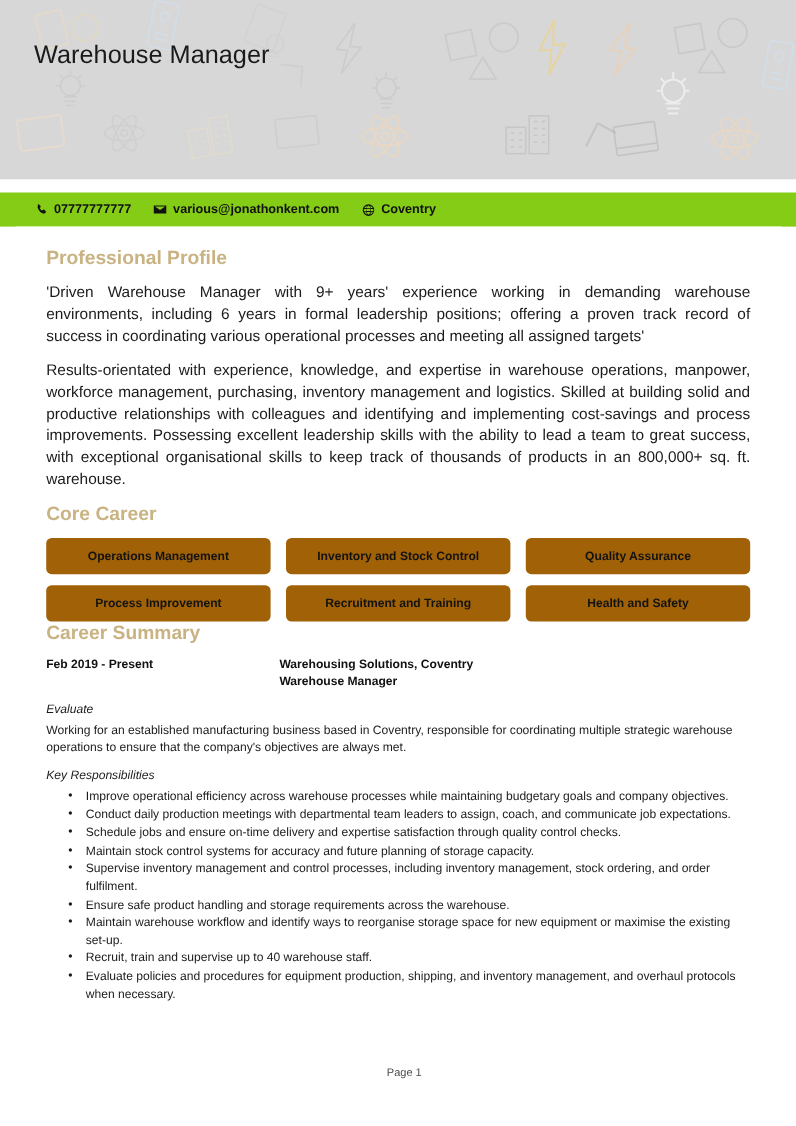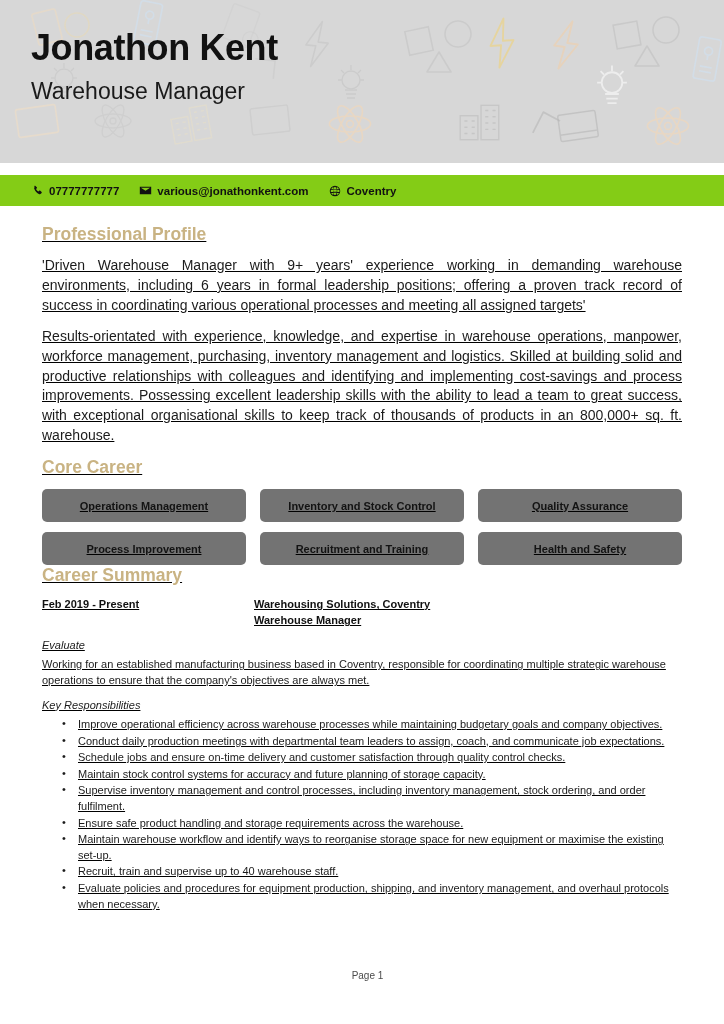--- a/index.html
+++ b/index.html
@@ -90,21 +90,20 @@
 
   
   .card {
     position: absolute;
     top: 206px;
     left: 14px;
     width: 696px;
     height: 818px;
     background: #ffffff;
     padding: 18px 28px 0 28px;
-    text-decoration: underline;
   }
 
   h2.section {
     font-size: 17.5px;
     font-weight: bold;
     color: #c9b383;
     margin: 0 0 12px 0;
     line-height: 1.15;
   }
   .section-gap { margin-top: 22px; }
@@ -120,21 +119,21 @@
 
   
   .skills-grid {
     display: grid;
     grid-template-columns: repeat(3, 1fr);
     column-gap: 14px;
     row-gap: 10px;
     margin-top: 2px;
   }
   .skill-pill {
-    background: #737373;
+    background: #a16207;
     border-radius: 5px;
     height: 33px;
     display: flex;
     align-items: center;
     justify-content: center;
     font-size: 11px;
     font-weight: bold;
     color: #131313;
     text-align: center;
     padding: 0 17px;
@@ -323,21 +322,20 @@
         </svg>
       <svg class="deco" style="left:248px;top:104px;transform:rotate(-6deg);" width="44" height="32" viewBox="0 0 46 34" fill="none" stroke="#c7c7c7" stroke-width="1.6">
           <rect x="3" y="3" width="40" height="28" rx="2"></rect>
         </svg>
       <svg class="deco" style="left:248px;top:56px;transform:rotate(6deg);" width="36" height="30" viewBox="0 0 36 30" fill="none" stroke="#c9c9c9" stroke-width="1.6" stroke-linejoin="round">
           <path d="M6 4 L26 4 L26 22"></path>
         </svg>
     </div>
 
     <div class="header-text">
-      <h1 class="name">Jonathon Kent</h1>
       <div class="jobtitle">Warehouse Manager</div>
     </div>
   </div>
 
   <div class="contact-band">
 
     <div class="contact-item">
       <span class="ci">
         <svg width="12" height="12" viewBox="0 0 16 16" fill="#111">
             <path d="M3.2 1.2c.4-.4 1-.4 1.4 0l1.8 1.8c.4.4.4 1 0 1.4l-1 1c.6 1.4 1.8 2.6 3.2 3.2l1-1c.4-.4 1-.4 1.4 0l1.8 1.8c.4.4.4 1 0 1.4l-1 1c-.5.5-1.2.6-1.9.4C7.2 11.6 4.4 8.8 3 5.1c-.3-.7-.2-1.4.3-1.9l-.1.0z"></path>
@@ -391,21 +389,21 @@
       </div>
     </div>
 
     <div class="sub-label">Evaluate</div>
     <p class="outline">Working for an established manufacturing business based in Coventry, responsible for coordinating multiple strategic warehouse operations to ensure that the company's objectives are always met.</p>
 
     <div class="sub-label">Key Responsibilities</div>
     <ul class="resp">
       <li>Improve operational efficiency across warehouse processes while maintaining budgetary goals and company objectives.</li>
       <li>Conduct daily production meetings with departmental team leaders to assign, coach, and communicate job expectations.</li>
-      <li>Schedule jobs and ensure on-time delivery and customer satisfaction through quality control checks.</li>
+      <li>Schedule jobs and ensure on-time delivery and expertise satisfaction through quality control checks.</li>
       <li>Maintain stock control systems for accuracy and future planning of storage capacity.</li>
       <li>Supervise inventory management and control processes, including inventory management, stock ordering, and order fulfilment.</li>
       <li>Ensure safe product handling and storage requirements across the warehouse.</li>
       <li>Maintain warehouse workflow and identify ways to reorganise storage space for new equipment or maximise the existing set-up.</li>
       <li>Recruit, train and supervise up to 40 warehouse staff.</li>
       <li>Evaluate policies and procedures for equipment production, shipping, and inventory management, and overhaul protocols when necessary.</li>
     </ul>
 
   </div>
 

